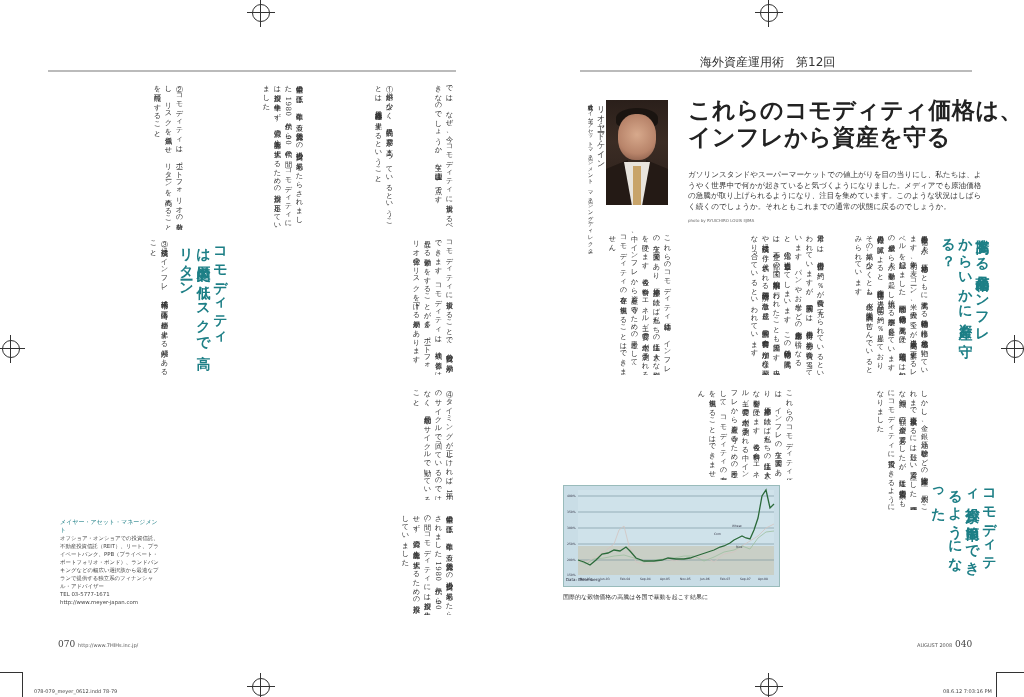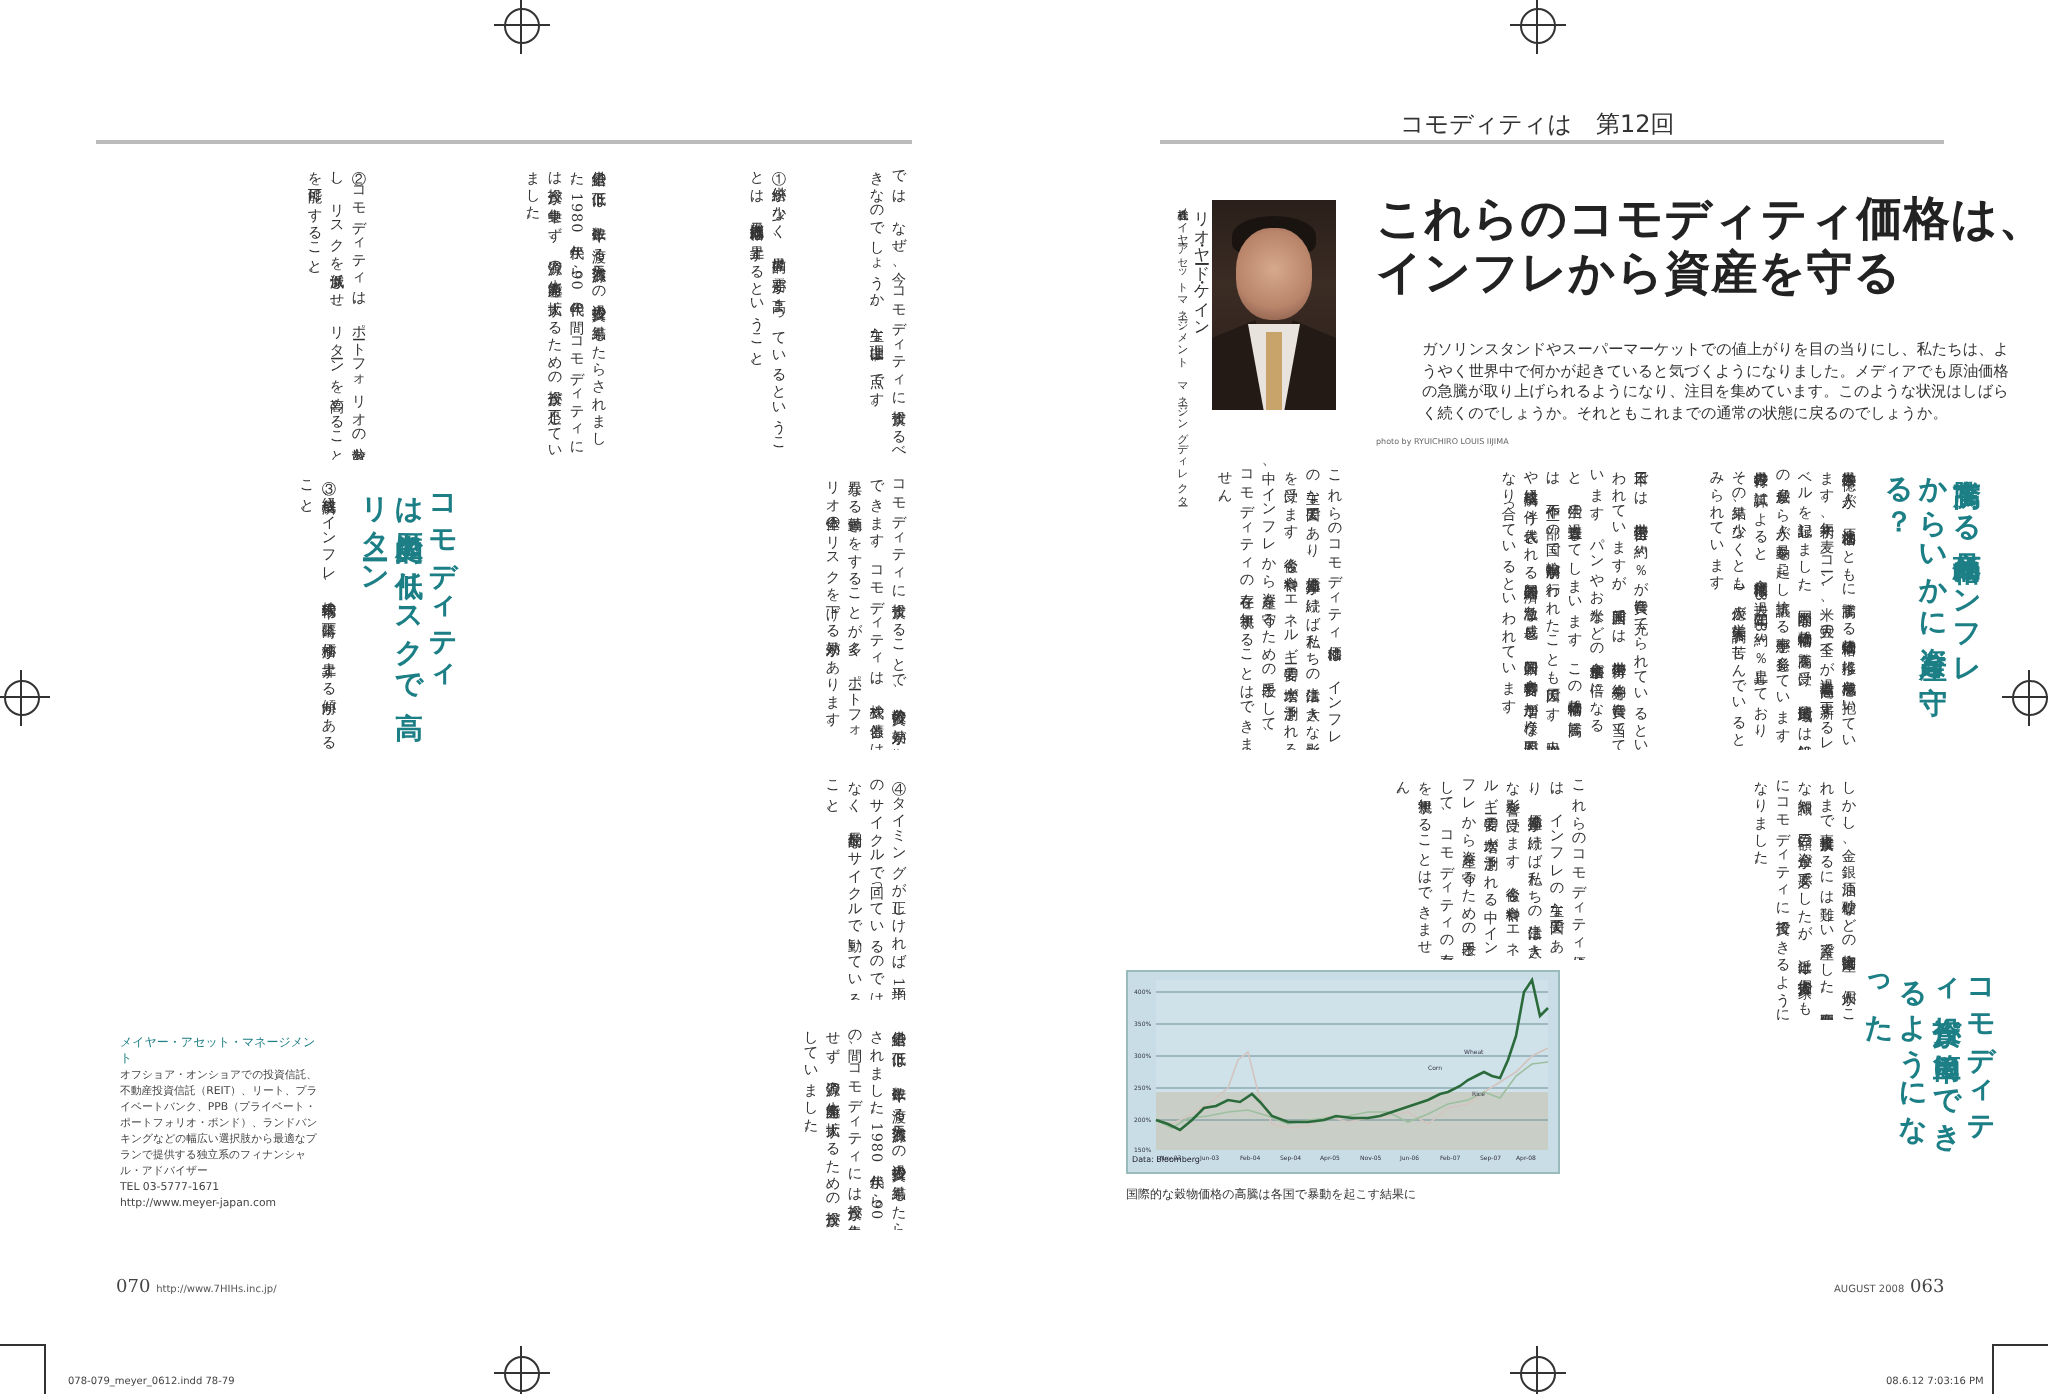--- a/index.html
+++ b/index.html
@@ -7,21 +7,21 @@
   .abs{position:absolute;}
   .rule{position:absolute;height:2px;background:#bbb;}
   .cropmark{position:absolute;border-color:#333;border-style:solid;}
   .reg{position:absolute;width:16px;height:16px;border:1px solid #333;border-radius:50%;}
   .reg:before{content:"";position:absolute;left:-6px;top:7px;width:28px;height:1px;background:#333;}
   .reg:after{content:"";position:absolute;top:-6px;left:7px;height:28px;width:1px;background:#333;}
   .vcol{position:absolute;writing-mode:vertical-rl;font-size:7.2px;line-height:11px;letter-spacing:0.5px;color:#333;overflow:hidden;}
   .vhead{position:absolute;writing-mode:vertical-rl;font-size:14px;line-height:17px;color:#1d7f86;font-weight:bold;letter-spacing:1px;}
   .series-title{position:absolute;left:700px;top:54px;font-family:"DejaVu Sans",sans-serif;font-size:12px;color:#333;}
   .main-title{position:absolute;left:688px;top:96px;font-size:23px;line-height:27px;font-weight:bold;color:#222;letter-spacing:0.5px;}
-  .lead{position:absolute;left:688px;top:170px;width:300px;font-size:7.6px;line-height:10.5px;color:#333;margin-left:23px;}
+  .lead{position:absolute;left:688px;top:170px;width:300px;font-size:7.6px;line-height:10.5px;color:#333;}
   .credit{position:absolute;left:688px;top:218px;font-family:"DejaVu Sans",sans-serif;font-size:4px;color:#666;}
   .photo{position:absolute;left:606px;top:100px;width:62px;height:105px;background:linear-gradient(180deg,#2a1f1a 0%,#3b2c24 40%,#2a1f1a 100%);overflow:hidden;}
   .photo .face{position:absolute;left:12px;top:14px;width:38px;height:46px;border-radius:45%;background:radial-gradient(circle at 50% 45%,#d7a98c 0%,#b8846a 60%,#7a5040 100%);}
   .photo .hair{position:absolute;left:10px;top:8px;width:42px;height:20px;border-radius:50% 50% 30% 30%;background:#1a1410;}
   .photo .shirt{position:absolute;left:18px;top:62px;width:26px;height:43px;background:#e8e4dd;clip-path:polygon(0 0,100% 0,70% 100%,30% 100%);}
   .photo .tie{position:absolute;left:27px;top:66px;width:8px;height:39px;background:#c8a46a;}
   .photo .jacket{position:absolute;left:0;top:60px;width:62px;height:45px;background:#241a15;clip-path:polygon(0 20%,35% 0,50% 100%,65% 0,100% 20%,100% 100%,0 100%);}
   .author{position:absolute;left:586px;top:100px;writing-mode:vertical-rl;font-size:7px;line-height:9px;color:#333;}
   .chart{position:absolute;left:563px;top:485px;width:215px;height:100px;background:#c9dde6;border:1px solid #9bb;}
   .chart-caption{position:absolute;left:563px;top:593px;font-family:"DejaVu Sans",sans-serif;font-size:6px;color:#333;}
@@ -38,21 +38,21 @@
 <div class="reg" style="left:760px;top:4px;"></div>
 <div class="reg" style="left:2px;top:340px;"></div>
 <div class="reg" style="left:1006px;top:340px;"></div>
 <div class="reg" style="left:252px;top:678px;"></div>
 <div class="reg" style="left:760px;top:678px;"></div>
 <div class="cropmark" style="left:0;top:672px;width:22px;height:25px;border-width:1px 1px 0 0;"></div>
 <div class="cropmark" style="left:996px;top:672px;width:28px;height:25px;border-width:1px 0 0 1px;"></div>
 
 <div class="rule" style="left:48px;top:70px;width:408px;"></div>
 <div class="rule" style="left:580px;top:70px;width:392px;"></div>
-<div class="series-title">コモディティは　第12回</div>
+<div class="series-title">海外資産運用術　第12回</div>
 
 <div class="author">
   <span style="font-size:8px;">リオ・ヤーード・ケイン</span><br>
   <span style="font-size:5.5px;">株式会社メイヤー・アセットマネージメント　マネージングディレクター</span>
 </div>
 <div class="photo">
   <div class="jacket"></div>
     <div class="shirt"></div>
     <div class="tie"></div>
     <div class="hair"></div>
@@ -131,16 +131,16 @@
   <div>TEL 03-5777-1671</div>
   <div>http://www.meyer-japan.com</div>
 </div>
 
 <div class="folio" style="left:58px;top:639px;">
   <span>070</span>
   <span class="small">http://www.7HIHs.inc.jp/</span>
 </div>
 <div class="folio" style="left:917px;top:639px;">
   <span class="small">AUGUST 2008</span>
-  <span>063</span>
+  <span>040</span>
 </div>
 <div class="slug" style="left:34px;top:688px;">078-079_meyer_0612.indd   78-79</div>
 <div class="slug" style="left:943px;top:688px;">08.6.12   7:03:16 PM</div>
 
 </body></html>

